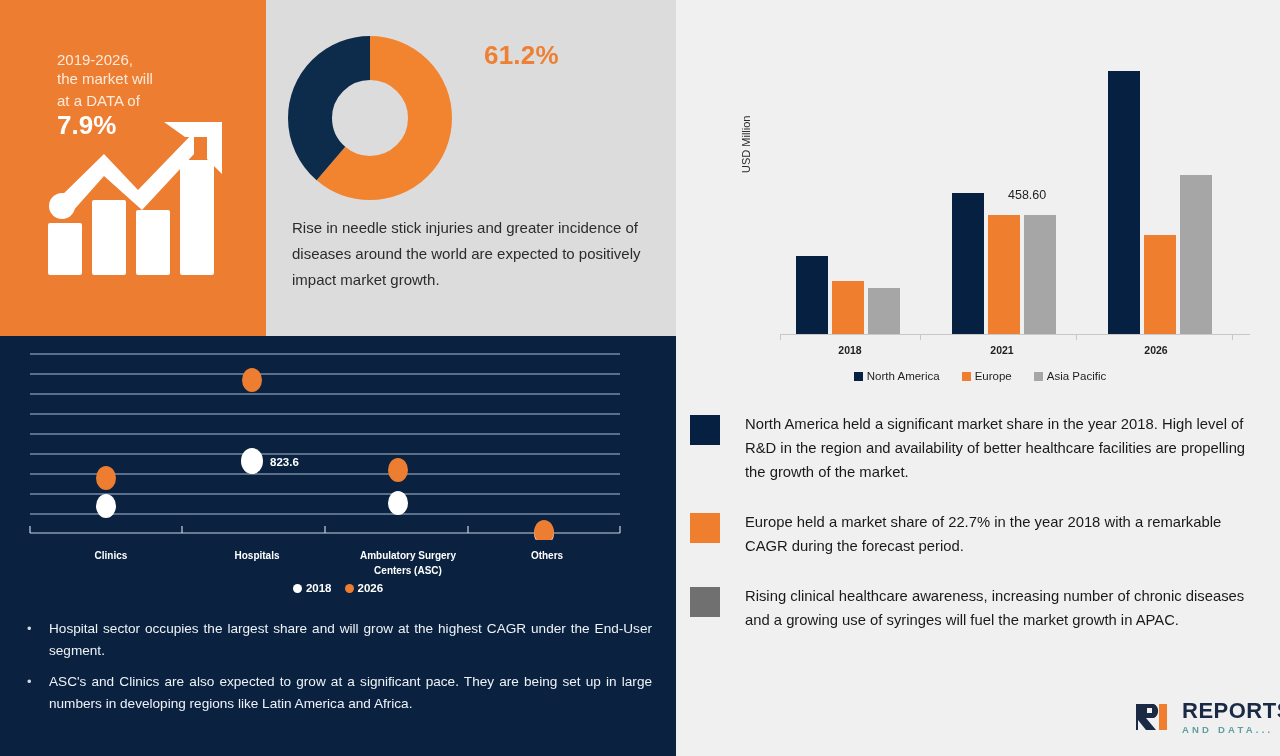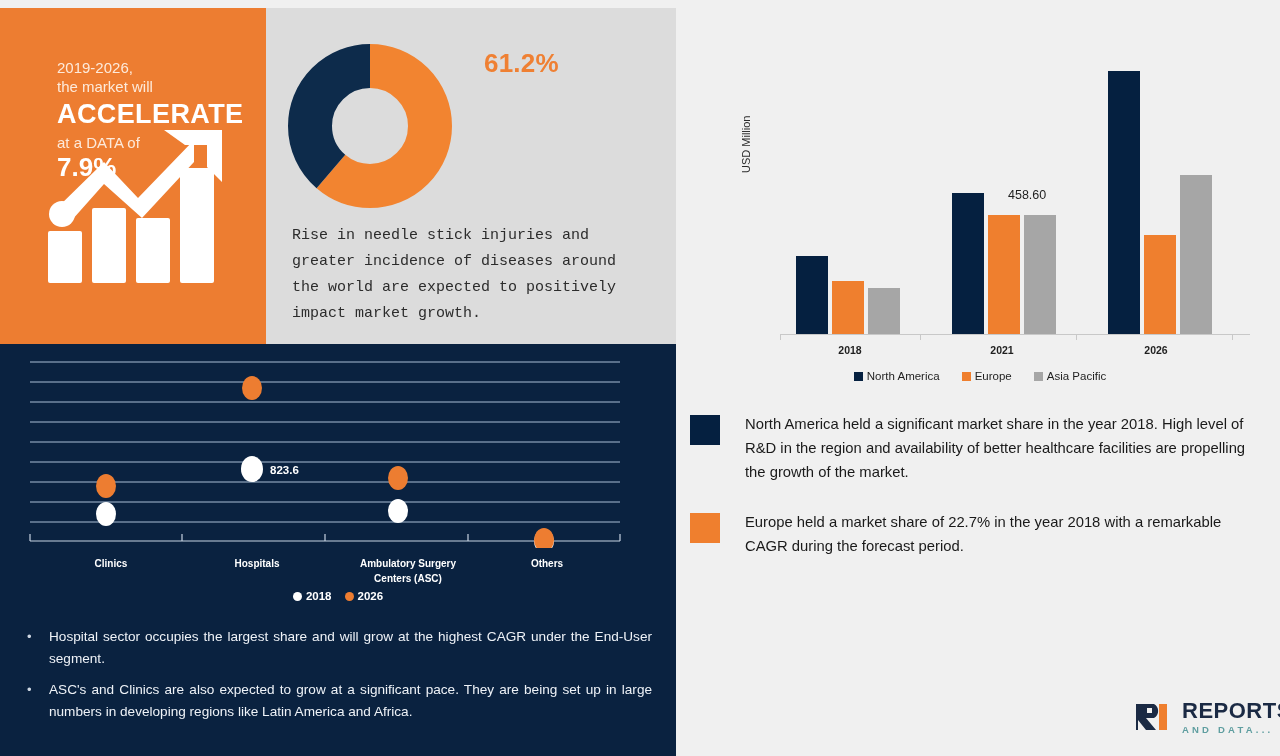--- a/index.html
+++ b/index.html
@@ -4,21 +4,21 @@
 <style>
   html,body{margin:0;padding:0;}
   body{
     width:1280px;height:756px;overflow:hidden;
     font-family:"Liberation Sans", sans-serif;
     background:#f0f0f0;
   }
   #root{position:relative;width:1280px;height:756px;}
 
   
-  .left-col{position:absolute;left:0;top:8px;width:676px;height:558px;}
+  .left-col{position:absolute;left:0;top:0;width:676px;height:558px;}
 
   .panel-orange{
     position:absolute;left:0;top:0;width:266px;height:336px;
     background:#ed7d31;overflow:hidden;
   }
   .acc-text{position:absolute;left:57px;top:50px;width:200px;color:#ffffff;}
   .acc-l1{font-size:15px;line-height:19px;color:#fdeadb;}
   .acc-l2{font-size:15px;line-height:19px;color:#fdeadb;}
   .acc-big{font-size:27px;font-weight:bold;letter-spacing:.4px;line-height:32px;margin-top:2px;color:#ffffff;}
   .acc-l3{font-size:15px;line-height:20px;color:#fdeadb;margin-top:3px;}
@@ -28,21 +28,21 @@
   .panel-gray{
     position:absolute;left:266px;top:0;width:410px;height:336px;
     background:#dcdcdc;
   }
   .donut-wrap{position:absolute;left:22px;top:36px;}
   .stat-block{position:absolute;left:218px;top:40px;width:178px;}
   .stat-pct{font-size:26px;font-weight:bold;color:#ef8033;line-height:30px;letter-spacing:.2px;}
   .stat-sub{font-size:14.5px;font-weight:bold;color:#1b1b1b;line-height:22px;margin-top:3px;}
   .gray-para{
     position:absolute;left:26px;top:215px;width:360px;
-    font-size:15px;line-height:26px;color:#2c2c2c;font-family:Liberation Mono, monospace;
+    font-size:15px;line-height:26px;color:#2c2c2c;
   }
 
   .panel-navy{
     position:absolute;left:0;top:336px;width:676px;height:420px;
     background:#0a2240;
     padding-left:33px;
   }
   .dotchart{position:absolute;left:0;top:4px;width:676px;height:200px;}
   .dot-xlabels{position:absolute;left:30px;top:212px;width:616px;height:50px;}
   .dot-xlabel{
@@ -107,21 +107,20 @@
 <body>
 
 <div id="root">
 
   <div class="left-col">
 
     <div class="panel-orange">
       <div class="acc-text">
         <div class="acc-l1">2019-2026,</div>
         <div class="acc-l2">the market will</div>
-        <div class="acc-big">ACCELERATE</div>
         <div class="acc-l3">at a DATA of</div>
         <div class="acc-pct">7.9%</div>
       </div>
       <svg class="growth-svg" width="185" height="160" viewBox="0 0 185 160">
         <g fill="#ffffff">
           <rect x="6" y="105" width="34" height="52" rx="2"></rect>
           <rect x="50" y="82" width="34" height="75" rx="2"></rect>
           <rect x="94" y="92" width="34" height="65" rx="2"></rect>
           <rect x="138" y="42" width="34" height="115" rx="2"></rect>
           <path d="M14 83 L62 36 L96 72 L152 14 L152 36 L100 92 L62 58 L30 94 Z"></path>
@@ -266,20 +265,24 @@
 
     <div class="right-bullets">
       <div class="rb-row">
         <div class="rb-sq" style="background:#052040;"></div>
         <div class="rb-text">North America held a significant market share in the year 2018. High level of R&amp;D in the region and availability of better healthcare facilities are propelling the growth of the market.</div>
       </div>
       <div class="rb-row">
         <div class="rb-sq" style="background:#ef7f2e;"></div>
         <div class="rb-text">Europe held a market share of 22.7% in the year 2018 with a remarkable CAGR during the forecast period.</div>
       </div>
+      <div class="rb-row">
+        <div class="rb-sq" style="background:#707070;"></div>
+        <div class="rb-text">Rising clinical healthcare awareness, increasing number of chronic diseases and a growing use of syringes will fuel the market growth in APAC.</div>
+      </div>
     </div>
   </div>
 
   <div class="logo">
     <svg class="logo-mark" viewBox="0 0 40 30">
       <path d="M2 2 H20 A8 8 0 0 1 20 16 H12 L22 28 H12 L4 18 V28 H2 Z" fill="#1b2a44"></path>
       <rect x="13" y="6" width="5" height="5" fill="#f0f0f0"></rect>
       <rect x="25" y="2" width="8" height="26" fill="#ef7f2e"></rect>
     </svg>
     <div class="logo-words">

